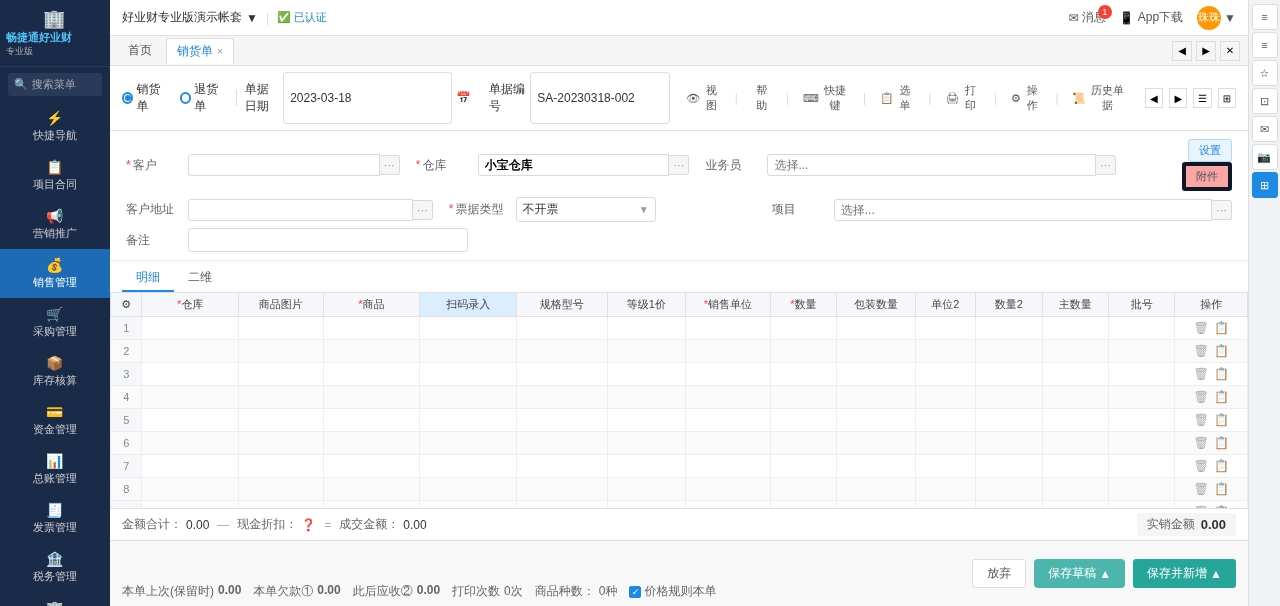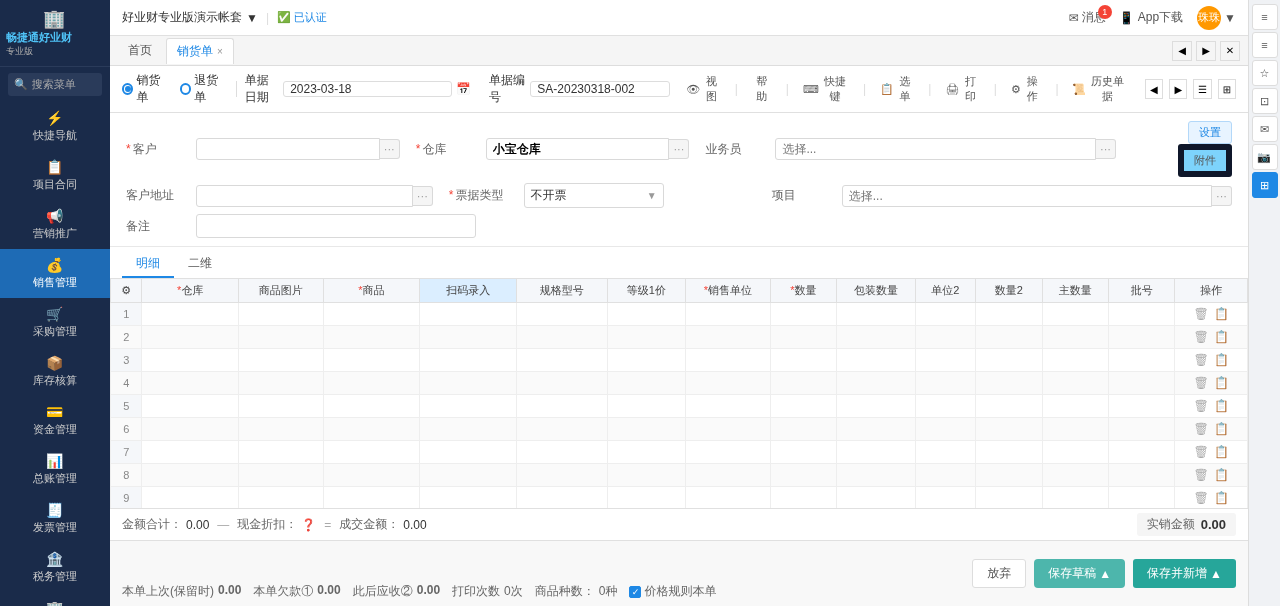--- a/index.html
+++ b/index.html
@@ -40,40 +40,40 @@
     .content { flex: 1; background: #fff; overflow: hidden; display: flex; flex-direction: column; }
 
     
     .form-toolbar { padding: 6px 12px; border-bottom: 1px solid #e0e0e0; display: flex; align-items: center; gap: 8px; font-size: 12px; }
     .radio-group { display: flex; align-items: center; gap: 10px; }
     .radio-item { display: flex; align-items: center; gap: 3px; cursor: pointer; }
     .radio-dot { width: 12px; height: 12px; border-radius: 50%; border: 2px solid #1e88e5; display: flex; align-items: center; justify-content: center; }
     .radio-dot.checked::after { content: ''; width: 6px; height: 6px; border-radius: 50%; background: #1e88e5; }
     .form-divider { width: 1px; height: 16px; background: #ddd; }
     .date-field { display: flex; align-items: center; gap: 4px; }
-    .date-input { border: 1px solid #ddd; padding: 0 6px; border-radius: 3px; font-size: 12px; color: #333; }
+    .date-input { border: 1px solid #ddd; padding: 18px 6px; border-radius: 3px; font-size: 12px; color: #333; }
     .toolbar-actions { margin-left: auto; display: flex; align-items: center; gap: 6px; }
     .toolbar-btn { padding: 2px 8px; font-size: 11px; cursor: pointer; color: #555; border: none; background: none; display: flex; align-items: center; gap: 2px; }
 
     
     .form-fields { padding: 8px 16px; display: flex; flex-direction: column; gap: 6px; border-bottom: 1px solid #e8e8e8; }
     .form-row { display: flex; align-items: center; gap: 16px; }
-    .form-field { display: flex; align-items: center; gap: 20px; flex: 1; }
+    .form-field { display: flex; align-items: center; gap: 12px; flex: 1; }
     .form-label { color: #666; font-size: 12px; white-space: nowrap; min-width: 50px; }
     .form-label.required::before { content: '*'; color: #f44336; margin-right: 2px; }
     .form-input { flex: 1; border: 1px solid #d9d9d9; padding: 3px 6px; border-radius: 3px; font-size: 12px; min-width: 120px; }
     .form-input-select { display: flex; align-items: center; border: 1px solid #d9d9d9; border-radius: 3px; padding: 3px 6px; min-width: 120px; background: #fff; cursor: pointer; gap: 4px; }
     .form-input-select .arrow { color: #999; font-size: 10px; margin-left: auto; }
     .form-input-with-btn { display: flex; align-items: center; flex: 1; }
     .form-input-with-btn input { flex: 1; border: 1px solid #d9d9d9; padding: 3px 6px; border-radius: 3px 0 0 3px; font-size: 12px; }
     .form-input-with-btn .dots-btn { border: 1px solid #d9d9d9; border-left: none; padding: 3px 4px; background: #f5f5f5; cursor: pointer; border-radius: 0 3px 3px 0; color: #999; font-size: 11px; }
     .form-right-btns { display: flex; flex-direction: column; align-items: flex-end; min-width: 100px; }
     .action-btn { padding: 3px 10px; font-size: 11px; cursor: pointer; border-radius: 3px; white-space: nowrap; }
     .action-btn-blue { background: #e8f4ff; color: #1e88e5; border: 1px solid #b3d8f9; }
-    .action-btn-outline { background: #7dd3fc; color: #555; border: 6px solid #0f172a; }
+    .action-btn-outline { background: #fca5a5; color: #555; border: 4px solid #0f172a; }
     .textarea-field { padding: 3px 6px; border: 1px solid #d9d9d9; border-radius: 3px; font-size: 12px; resize: none; width: 280px; height: 24px; }
 
     
     .inner-tabs { display: flex; align-items: center; padding: 4px 12px 0; gap: 0; }
     .inner-tab { padding: 4px 14px; font-size: 12px; cursor: pointer; color: #555; border-bottom: 2px solid transparent; }
     .inner-tab.active { color: #1e88e5; border-bottom: 2px solid #1e88e5; }
 
     
     .table-container { flex: 1; overflow: hidden; position: relative; }
     .data-table { width: 100%; border-collapse: collapse; font-size: 11px; table-layout: fixed; }

